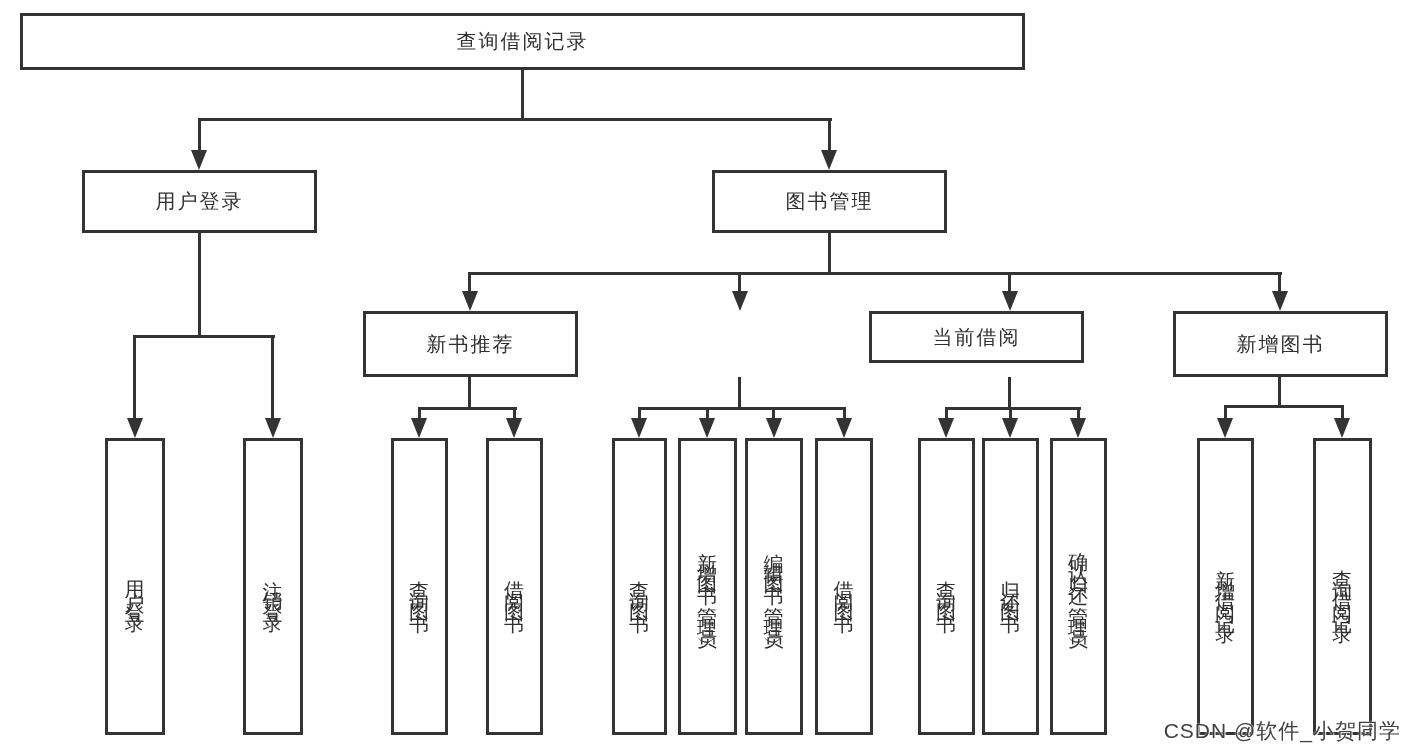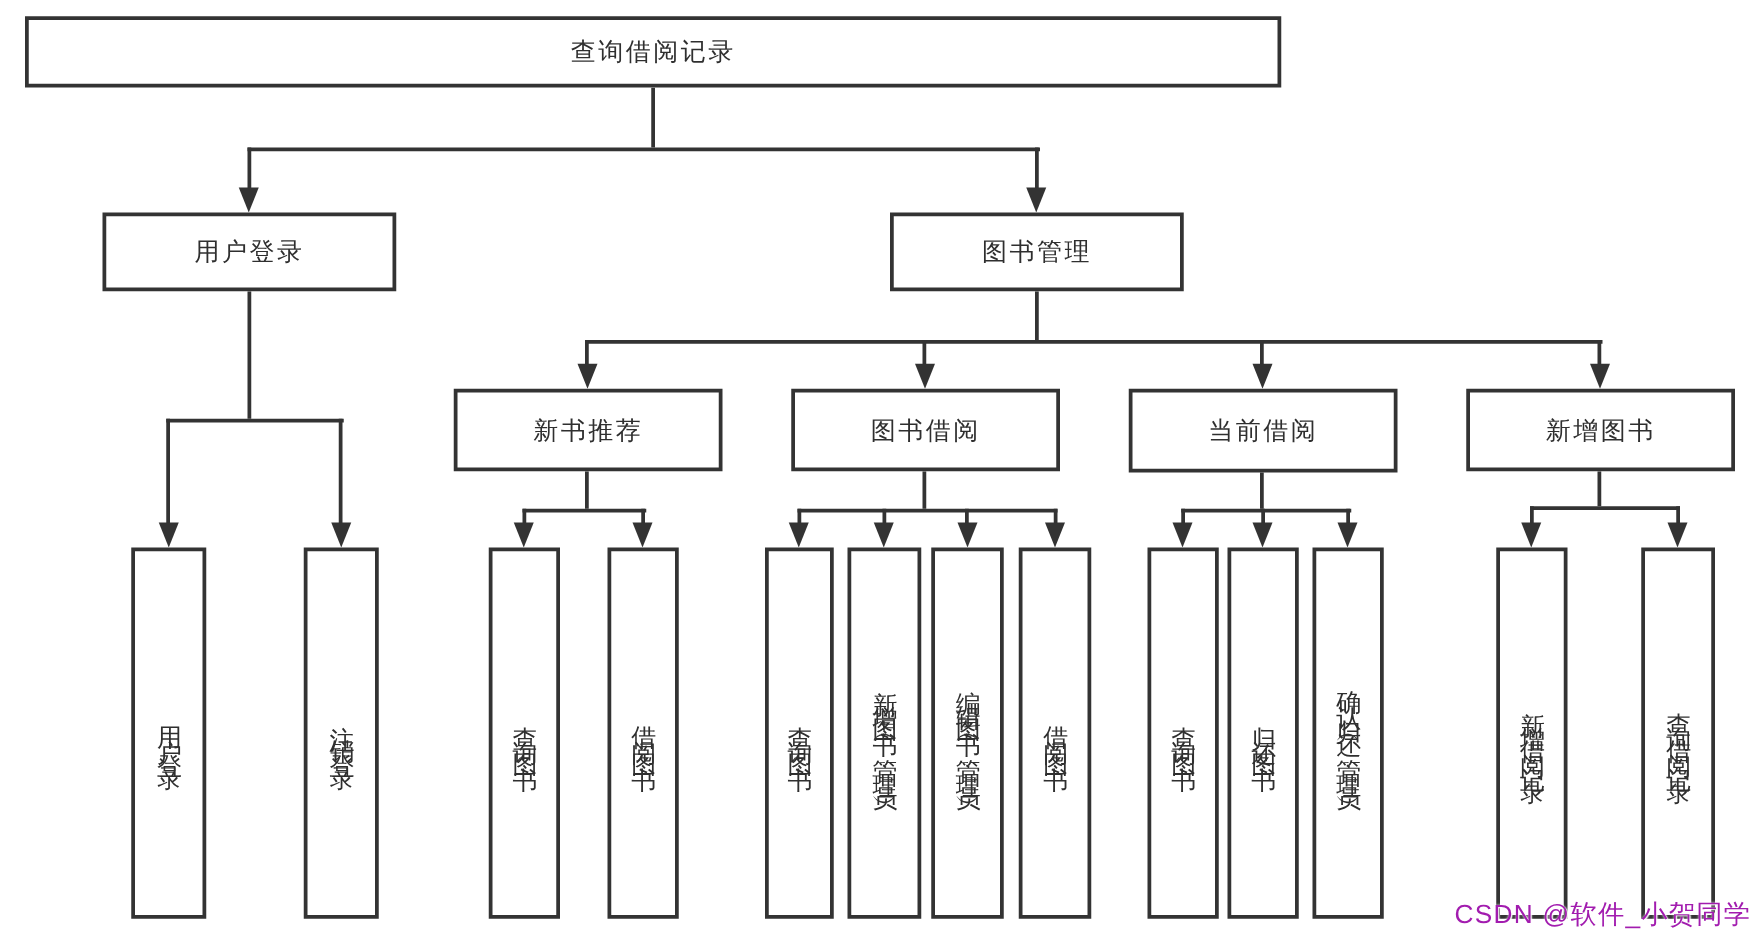--- a/index.html
+++ b/index.html
@@ -49,21 +49,21 @@
     color: #2f2f2f;
     top: 438px;
     height: 297px;
     line-height: 1;
   }
   .watermark {
     position: absolute;
     right: 4px;
     bottom: 2px;
     font-size: 21px;
-    color: #a21caf;
+    color: #404040;
     letter-spacing: 1px;
     text-shadow: 0 0 2px #ffffff, 1px 1px 1px #ffffff;
     white-space: nowrap;
   }
 </style>
 </head>
 <body>
 
 <div class="canvas">
 
@@ -127,23 +127,22 @@
   <div class="ahead" style="left:1334px; top:418px;"></div>
 
   <div class="box" style="left:20px; top:13px; width:1005px; height:57px;">查询借阅记录</div>
 
   <div class="box" style="left:82px; top:170px; width:235px; height:63px;">用户登录</div>
 
   <div class="box" style="left:363px; top:311px; width:215px; height:66px;">新书推荐</div>
 
   <div class="box" style="left:712px; top:170px; width:235px; height:63px;">图书管理</div>
 
-  <div class="box" style="left:633px; top:311px; width:215px; height:66px;">图书借阅</div>
 
-  <div class="box" style="left:903px; top:311px; width:215px; height:67px;">当前借阅</div>
+  <div class="box" style="left:869px; top:311px; width:215px; height:52px;">当前借阅</div>
 
   <div class="box" style="left:1173px; top:311px; width:215px; height:66px;">新增图书</div>
 
   <div class="leaf" style="left:105px; width:60px;">用户登录</div>
 
   <div class="leaf" style="left:243px; width:60px;">注销登录</div>
 
   <div class="leaf" style="left:391px; width:57px;">查询图书</div>
 
   <div class="leaf" style="left:486px; width:57px;">借阅图书</div>

